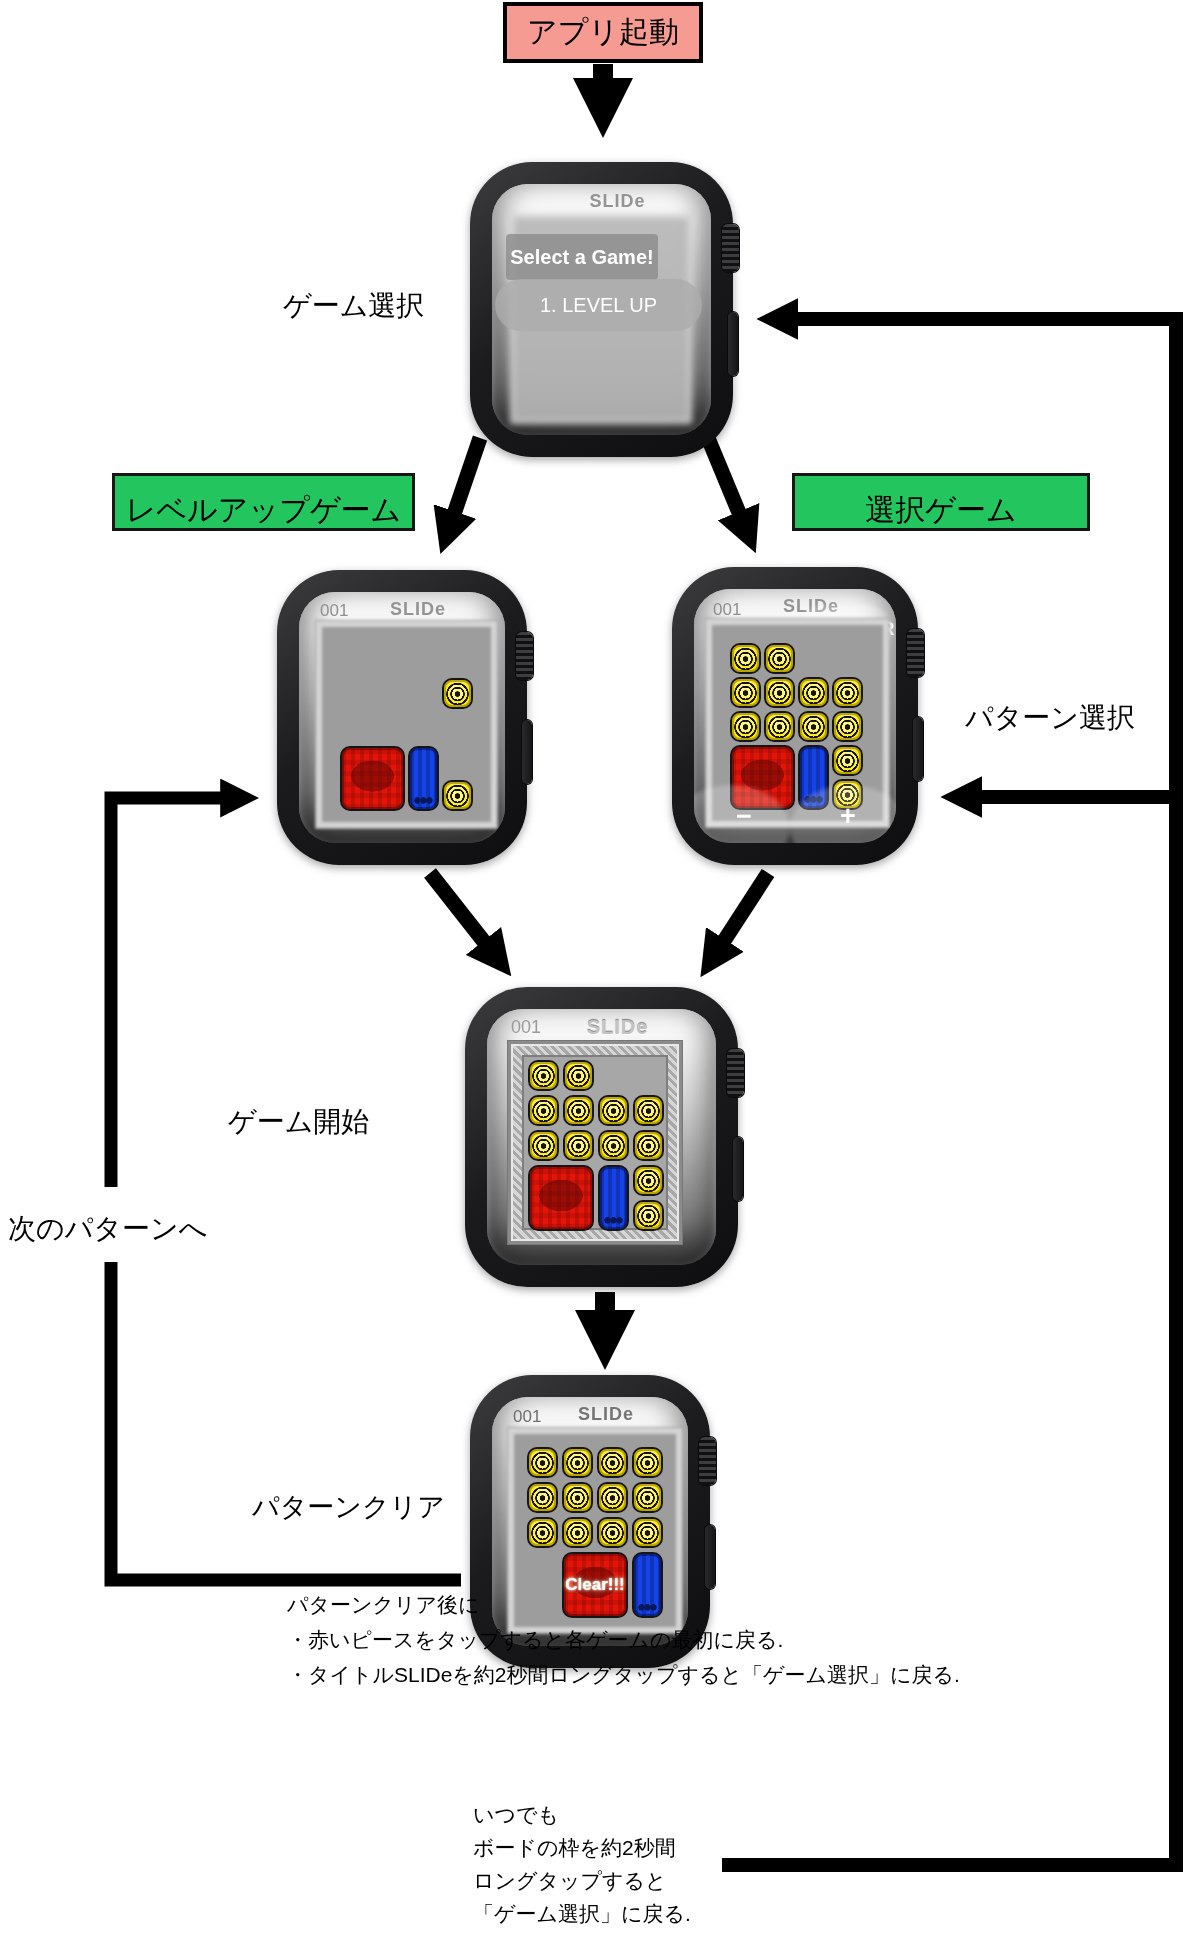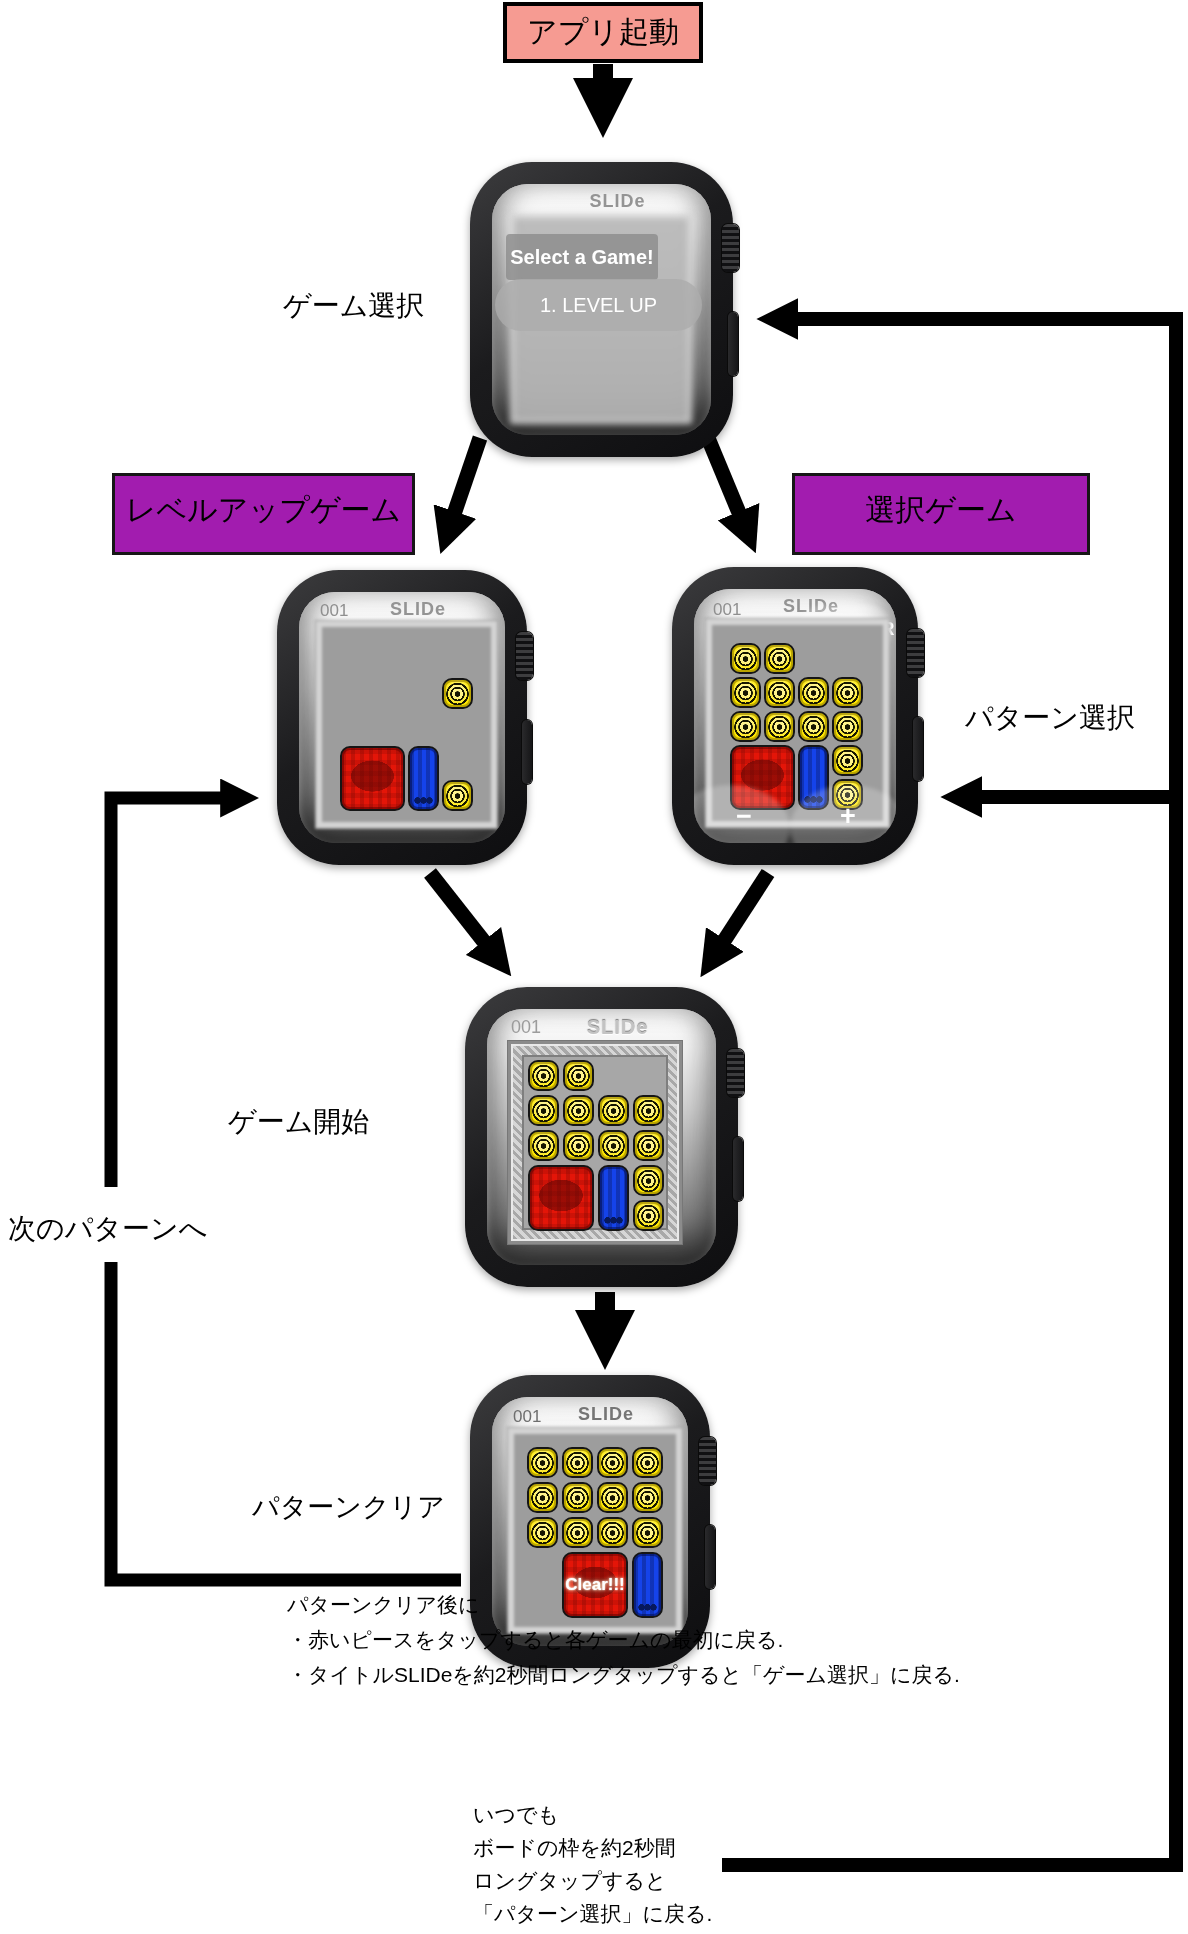--- a/index.html
+++ b/index.html
@@ -3,21 +3,21 @@
 <meta charset="utf-8">
 <style>
   html,body{margin:0;padding:0;background:#fff;}
   #canvas{position:relative;width:1188px;height:1934px;background:#ffffff;overflow:hidden;
           font-family:"Liberation Sans","DejaVu Sans",sans-serif;color:#000;}
 
   
   .flow-box{position:absolute;box-sizing:border-box;text-align:center;}
   #start-box{left:503px;top:2px;width:200px;height:61px;background:#f69b92;border:4px solid #000;
              font-size:30px;line-height:52px;}
-  .branch-box{background:#a21caf;border:3px solid #161616;font-size:30px;line-height:67px;height:82px;}
+  .branch-box{background:#22c55e;border:3px solid #161616;font-size:30px;line-height:67px;height:58px;}
   #branch-left{left:112px;top:473px;width:303px;}
   #branch-right{left:792px;top:473px;width:298px;}
 
   
   .side-label{position:absolute;font-size:28px;white-space:nowrap;}
   #lbl-select{left:283px;top:287px;}
   #lbl-opening{left:0px;top:674px;width:268px;text-align:center;line-height:40px;white-space:normal;}
   #lbl-pattern-select{left:965px;top:699px;}
   #lbl-game-start{left:228px;top:1103px;}
   #lbl-next-pattern{left:8px;top:1210px;}
@@ -246,16 +246,16 @@
 
   <div class="note" id="note-clear">
     <div>パターンクリア後に</div>
     <div>・赤いピースをタップすると各ゲームの最初に戻る.</div>
     <div>・タイトルSLIDeを約2秒間ロングタップすると「ゲーム選択」に戻る.</div>
   </div>
   <div class="note" id="note-anytime">
     <div>いつでも</div>
     <div>ボードの枠を約2秒間</div>
     <div>ロングタップすると</div>
-    <div>「パターン選択」に戻る.</div>
+    <div>「ゲーム選択」に戻る.</div>
   </div>
 
 </div>
 
 </body></html>

